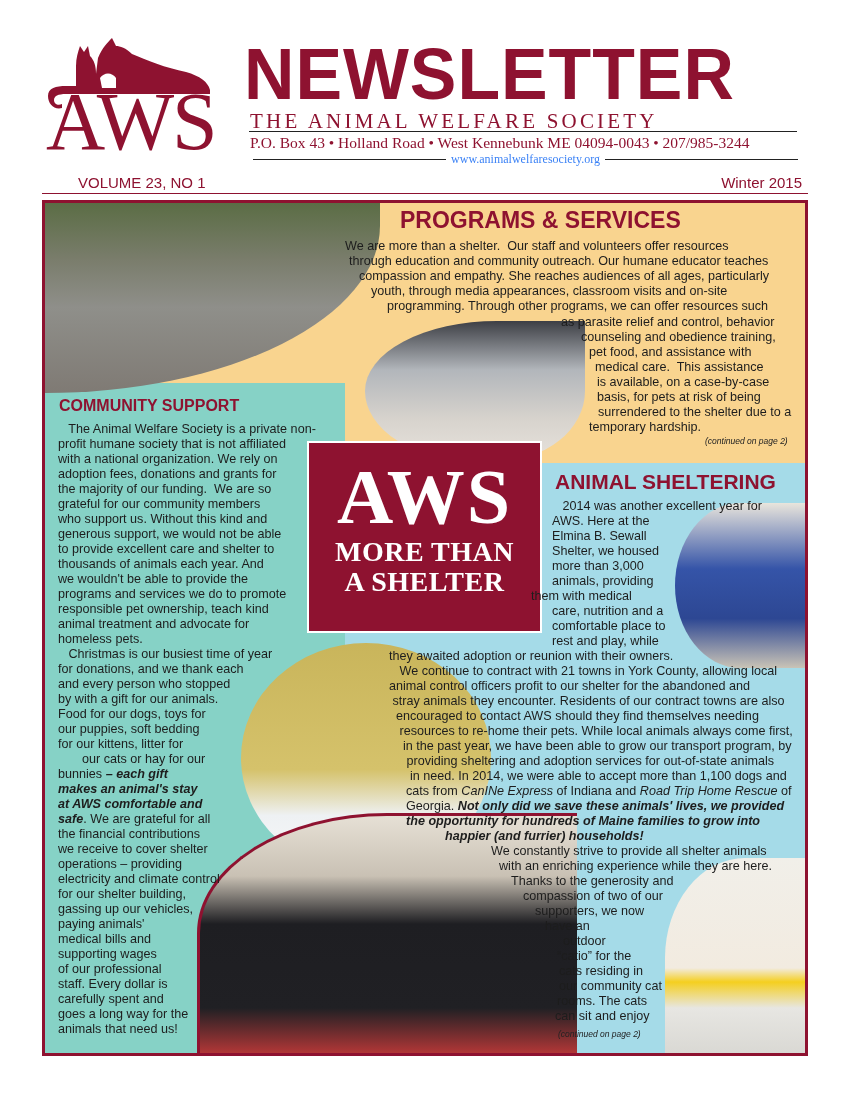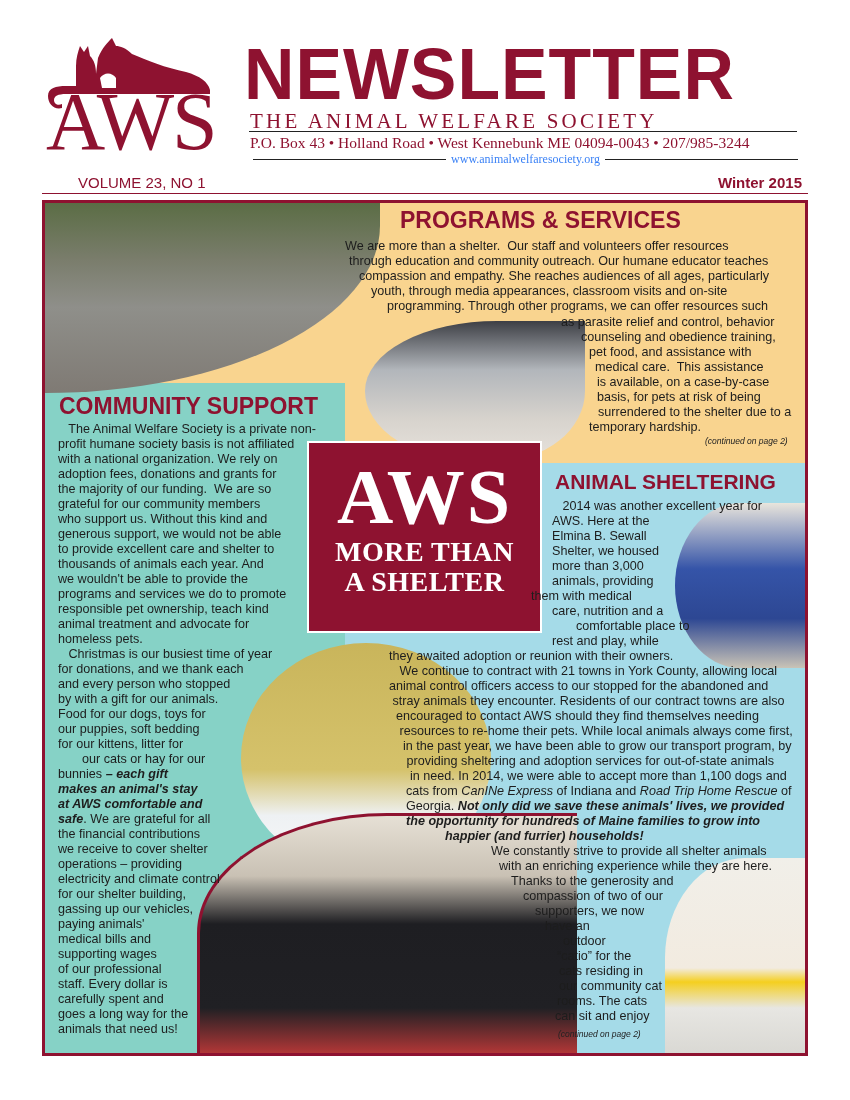--- a/index.html
+++ b/index.html
@@ -9,40 +9,40 @@
   #logo { left:46px; top:38px; width:166px; height:120px; }
   #logo-text { left:46px; top:86px; width:166px; font-family:"Liberation Serif", serif; font-size:82px; color:#8e1230; letter-spacing:-2px; line-height:72px; text-align:center; }
   #nl-title { left:244px; top:38px; font-family:"Liberation Sans", sans-serif; font-weight:bold; font-size:72px; color:#8e1230; letter-spacing:1px; line-height:72px; transform:scaleX(0.97); transform-origin:left; }
   #org-name { left:250px; top:110px; font-family:"Liberation Serif", serif; font-size:21px; letter-spacing:3.2px; color:#8e1230; line-height:22px; white-space:nowrap; }
   #org-rule { left:249px; top:131px; width:548px; height:1px; background:#222; }
   #address { left:250px; top:134px; font-family:"Liberation Serif", serif; font-size:15.5px; color:#8e1230; white-space:nowrap; line-height:18px; }
   #website-row { left:253px; top:152px; width:545px; height:14px; display:flex; align-items:center; }
   #website-row .line { flex:1; height:1px; background:#222; }
   #website { font-family:"Liberation Serif", serif; font-size:12px; color:#3b82f6; padding:0 5px; line-height:14px;text-align:center; }
   #volume { left:46px; top:174px; font-size:15px; color:#8e1230; line-height:18px;margin-left:32px; }
-  #issue-date { right:48px; top:174px; font-size:15px; color:#8e1230; line-height:18px;font-weight:bold; }
+  #issue-date { right:48px; top:174px; font-size:15px; color:#8e1230; line-height:18px; }
   #top-rule { left:42px; top:193px; width:766px; height:1px; background:#8e1230; }
 
   
   #frame { left:42px; top:200px; width:766px; height:856px; border:3px solid #8e1230; box-sizing:border-box; background:#a5dbe8; overflow:hidden; }
   .panel { position:absolute; }
   #p-programs { left:0; top:0; width:760px; height:260px; background:#f9d48f; }
   #p-community { left:0; top:180px; width:300px; height:670px; background:#86d2c6; }
   
   .photo { position:absolute; overflow:hidden; }
   .ph1 { left:0; top:0; width:335px; height:190px; background:linear-gradient(180deg,#5b6d45 0%,#7a7d6c 30%,#8f8f8a 55%,#7f7a74 100%); border-bottom-right-radius:340px 170px; }
   .ph2 { left:320px; top:118px; width:220px; height:140px; background:linear-gradient(180deg,#3d3f45 0%,#b2b6bb 35%,#d7d3cd 70%,#e7e2dc 100%); border-radius:60% 0 40% 50%/50% 0 50% 50%; }
   .ph3 { left:630px; top:300px; width:130px; height:165px; background:linear-gradient(180deg,#e9e5dc 0%,#3554a8 40%,#2d4793 70%,#c9c3b6 100%); border-radius:50% 0 0 50%/50% 0 0 50%; }
   .ph4 { left:196px; top:440px; width:250px; height:230px; background:linear-gradient(180deg,#c9b55b 0%,#d5c26b 55%,#eef1f3 75%,#f8f8f9 100%); border-radius:50%/50%; }
   .ph5 { left:152px; top:610px; width:380px; height:243px; background:linear-gradient(180deg,#e6e0d5 0%,#c9c1b4 25%,#1e1e22 45%,#202024 80%,#bb3838 100%); border-top-left-radius:190px 120px; border:3px solid #8e1230; box-sizing:border-box; border-right:none; border-bottom:none; }
   .ph6 { left:620px; top:655px; width:140px; height:200px; background:linear-gradient(180deg,#f1efe9 0%,#f2ebe0 55%,#f5cf1f 62%,#e7e6e2 75%,#d8d7d2 100%); border-top-left-radius:80px 100px; }
   
   .h-sec { position:absolute; font-weight:bold; color:#8e1230; line-height:26px; white-space:nowrap; }
   #h-programs { left:355px; top:4px; font-size:23px; }
-  #h-community { left:14px; top:190px; font-size:23px; }
+  #h-community { left:14px; top:190px; font-size:16px; }
   #h-sheltering { left:510px; top:266px; font-size:21px; }
   
   .txt { position:absolute; font-size:12.6px; line-height:15.4px; color:#1d1d1d; white-space:pre; }
   .it { font-style:italic; }
   .bi { font-style:italic; font-weight:bold; }
   .small-it { position:absolute; font-size:8.5px; font-style:italic; color:#222; white-space:nowrap; }
   
   #badge { left:262px; top:238px; width:235px; height:192px; background:#8e1230; border:2px solid #fff; box-sizing:border-box; text-align:center; color:#fff; font-family:"Liberation Serif", serif; }
   #badge-big { font-size:78px; font-weight:bold; line-height:80px; margin-top:14px; letter-spacing:2px; }
   #badge-sub1, #badge-sub2 { font-size:28px; font-weight:bold; line-height:30px; letter-spacing:0.5px; }
@@ -90,21 +90,21 @@
   <div class="txt" style="left:544px;top:142px;">pet food, and assistance with</div>
   <div class="txt" style="left:550px;top:157px;">medical care.  This assistance</div>
   <div class="txt" style="left:552px;top:172px;">is available, on a case-by-case</div>
   <div class="txt" style="left:552px;top:187px;">basis, for pets at risk of being</div>
   <div class="txt" style="left:553px;top:202px;">surrendered to the shelter due to a</div>
   <div class="txt" style="left:544px;top:217px;">temporary hardship.</div>
   <div class="small-it" style="left:660px;top:233px;">(continued on page 2)</div>
 
   <div id="h-community" class="h-sec">COMMUNITY SUPPORT</div>
   <div class="txt" style="left:13px;top:219px;">   The Animal Welfare Society is a private non-</div>
-  <div class="txt" style="left:13px;top:234px;">profit humane society basis is not affiliated</div>
+  <div class="txt" style="left:13px;top:234px;">profit humane society that is not affiliated</div>
   <div class="txt" style="left:13px;top:249px;">with a national organization. We rely on</div>
   <div class="txt" style="left:13px;top:264px;">adoption fees, donations and grants for</div>
   <div class="txt" style="left:13px;top:279px;">the majority of our funding.  We are so</div>
   <div class="txt" style="left:13px;top:294px;">grateful for our community members</div>
   <div class="txt" style="left:13px;top:309px;">who support us. Without this kind and</div>
   <div class="txt" style="left:13px;top:324px;">generous support, we would not be able</div>
   <div class="txt" style="left:13px;top:339px;">to provide excellent care and shelter to</div>
   <div class="txt" style="left:13px;top:354px;">thousands of animals each year. And</div>
   <div class="txt" style="left:13px;top:369px;">we wouldn't be able to provide the</div>
   <div class="txt" style="left:13px;top:384px;">programs and services we do to promote</div>
@@ -146,26 +146,26 @@
 
   <div id="h-sheltering" class="h-sec">ANIMAL SHELTERING</div>
   <div class="txt" style="left:507px;top:296px;">   2014 was another excellent year for</div>
   <div class="txt" style="left:507px;top:311px;">AWS. Here at the</div>
   <div class="txt" style="left:507px;top:326px;">Elmina B. Sewall</div>
   <div class="txt" style="left:507px;top:341px;">Shelter, we housed</div>
   <div class="txt" style="left:507px;top:356px;">more than 3,000</div>
   <div class="txt" style="left:507px;top:371px;">animals, providing</div>
   <div class="txt" style="left:486px;top:386px;">them with medical</div>
   <div class="txt" style="left:507px;top:401px;">care, nutrition and a</div>
-  <div class="txt" style="left:507px;top:416px;margin-left:24px;">comfortable place to</div>
+  <div class="txt" style="left:507px;top:416px;">comfortable place to</div>
   <div class="txt" style="left:507px;top:431px;">rest and play, while</div>
 
   <div class="txt" style="left:344px;top:446px;">they awaited adoption or reunion with their owners.</div>
   <div class="txt" style="left:344px;top:461px;">   We continue to contract with 21 towns in York County, allowing local</div>
-  <div class="txt" style="left:344px;top:476px;">animal control officers access to our stopped for the abandoned and</div>
+  <div class="txt" style="left:344px;top:476px;">animal control officers profit to our shelter for the abandoned and</div>
   <div class="txt" style="left:344px;top:491px;"> stray animals they encounter. Residents of our contract towns are also</div>
   <div class="txt" style="left:344px;top:506px;">  encouraged to contact AWS should they find themselves needing</div>
   <div class="txt" style="left:344px;top:521px;">   resources to re-home their pets. While local animals always come first,</div>
   <div class="txt" style="left:344px;top:536px;">    in the past year, we have been able to grow our transport program, by</div>
   <div class="txt" style="left:344px;top:551px;">     providing sheltering and adoption services for out-of-state animals</div>
   <div class="txt" style="left:344px;top:566px;">      in need. In 2014, we were able to accept more than 1,100 dogs and</div>
   <div class="txt" style="left:361px;top:581px;"><span>cats from </span><span class="it">CanINe Express</span><span> of Indiana and </span><span class="it">Road Trip Home Rescue</span><span> of</span></div>
   <div class="txt" style="left:361px;top:596px;"><span>Georgia. </span><span class="bi">Not only did we save these animals' lives, we provided</span></div>
   <div class="txt bi" style="left:361px;top:611px;">the opportunity for hundreds of Maine families to grow into</div>
   <div class="txt bi" style="left:400px;top:626px;">happier (and furrier) households!</div>

